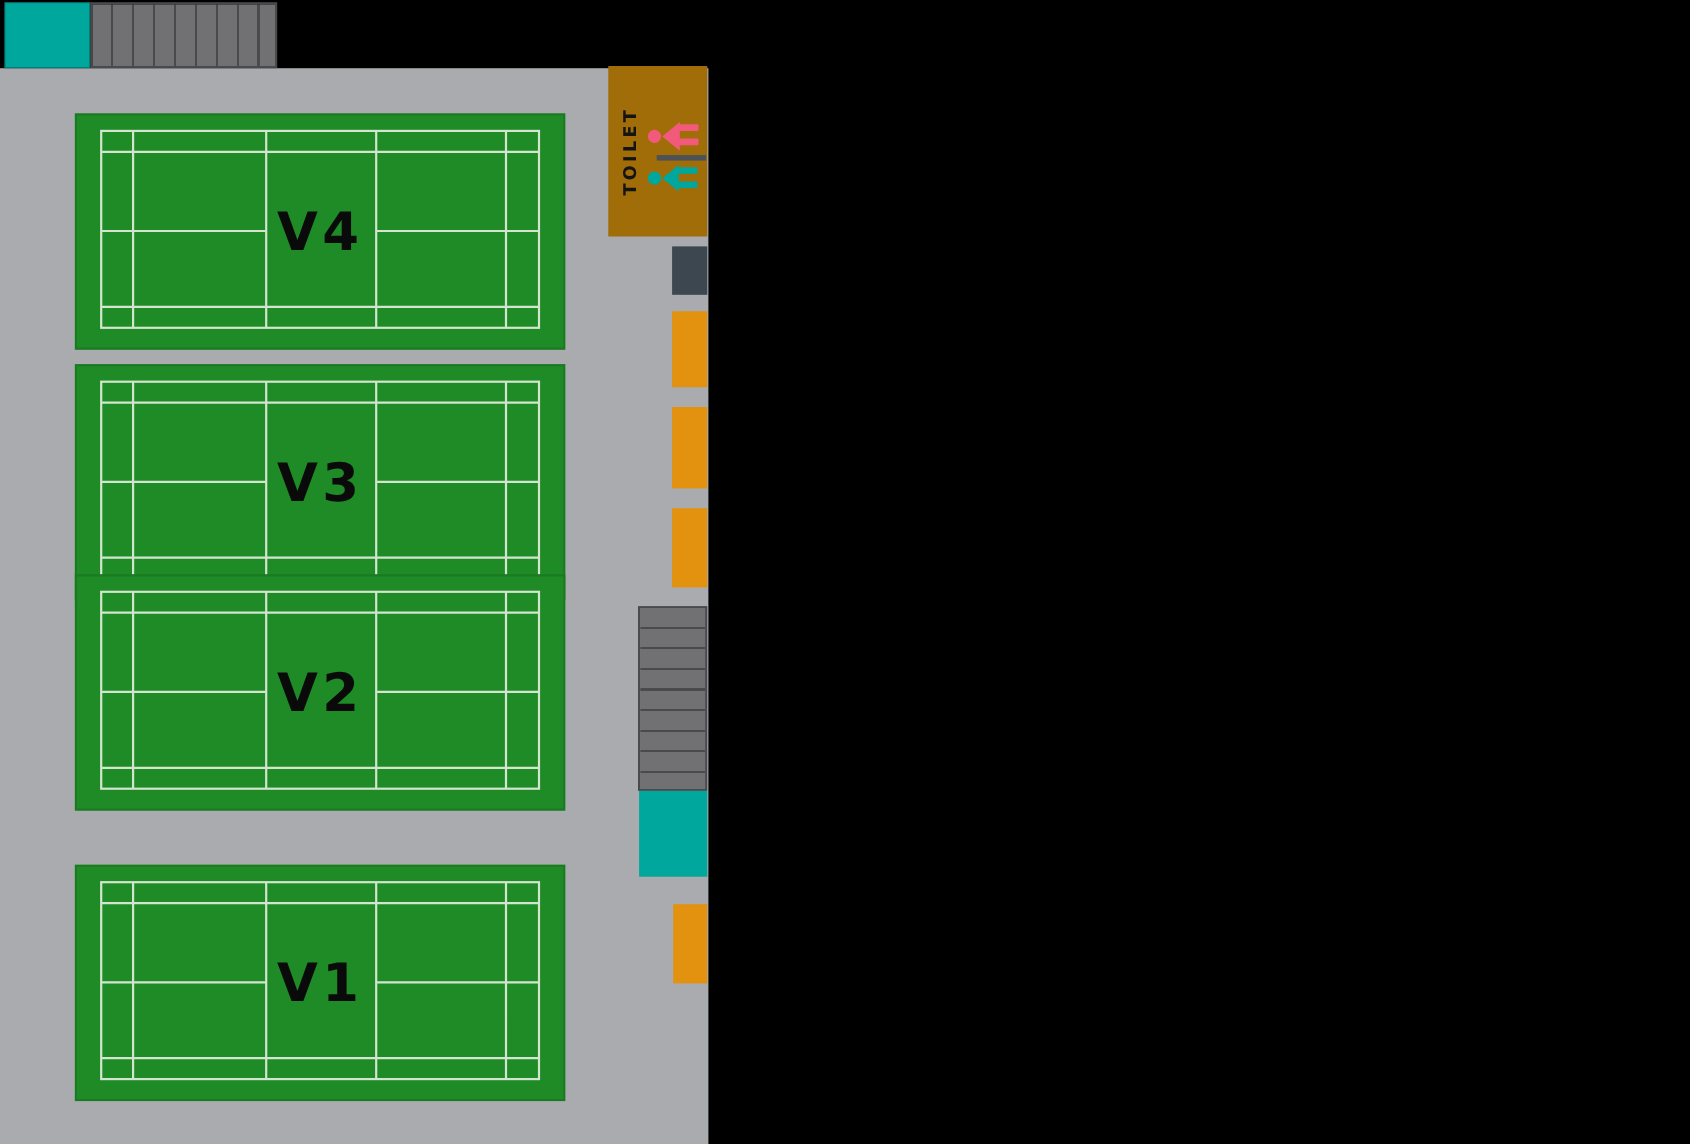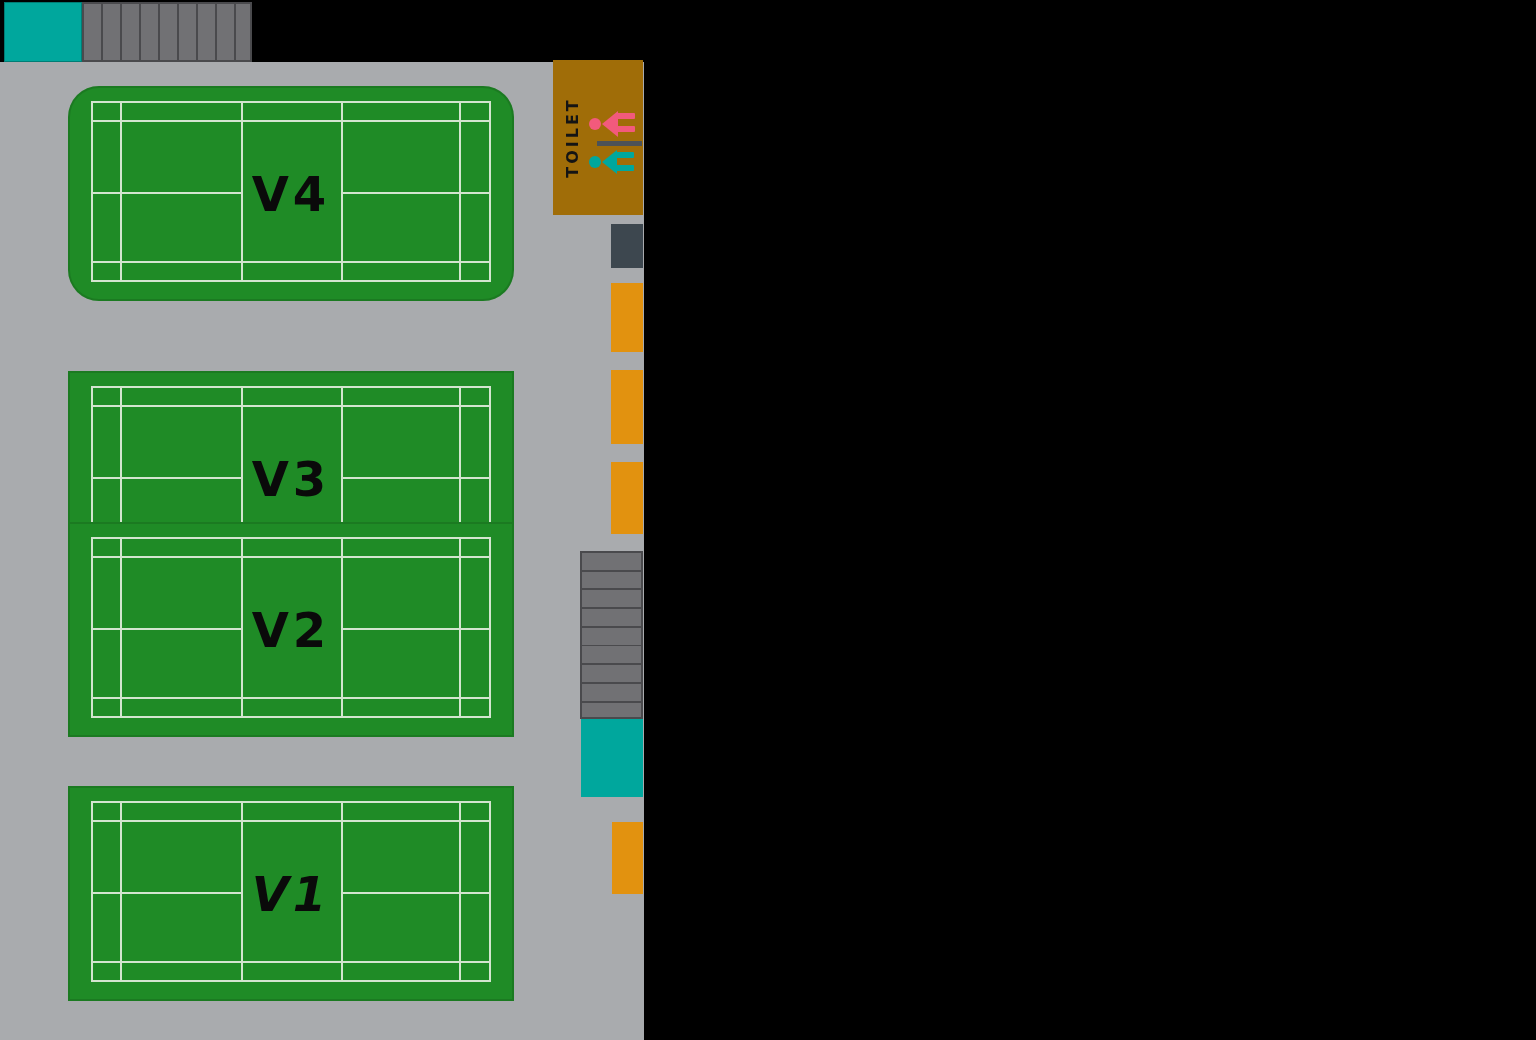--- a/index.html
+++ b/index.html
@@ -124,37 +124,37 @@
 <body>
 
 <div class="scene">
 
   <div class="floor"></div>
 
   <div class="teal-top"></div>
   <div class="stripes-top"></div>
 
   <div id="courts">
-      <div class="court" style="top: 86px; border-radius: 31px;">
+      <div class="court" style="top: 103px;">
     <svg class="court-lines" viewBox="0 0 446 215" preserveAspectRatio="none">
       <g stroke="var(--court_line, #d3e5cf)" stroke-width="2" fill="none">
         <rect x="24" y="16" width="398" height="179"></rect>
         <line x1="53" y1="16" x2="53" y2="195"></line>
         <line x1="174" y1="16" x2="174" y2="195"></line>
         <line x1="274" y1="16" x2="274" y2="195"></line>
         <line x1="392" y1="16" x2="392" y2="195"></line>
         <line x1="24" y1="35" x2="422" y2="35"></line>
         <line x1="24" y1="176" x2="422" y2="176"></line>
         <line x1="24" y1="107" x2="174" y2="107"></line>
         <line x1="274" y1="107" x2="422" y2="107"></line>
       </g>
     </svg>
     <span class="court-label">V4</span>
   </div>
-      <div class="court" style="top: 331px; margin-top: 40px;">
+      <div class="court" style="top: 331px;">
     <svg class="court-lines" viewBox="0 0 446 215" preserveAspectRatio="none">
       <g stroke="var(--court_line, #d3e5cf)" stroke-width="2" fill="none">
         <rect x="24" y="16" width="398" height="179"></rect>
         <line x1="53" y1="16" x2="53" y2="195"></line>
         <line x1="174" y1="16" x2="174" y2="195"></line>
         <line x1="274" y1="16" x2="274" y2="195"></line>
         <line x1="392" y1="16" x2="392" y2="195"></line>
         <line x1="24" y1="35" x2="422" y2="35"></line>
         <line x1="24" y1="176" x2="422" y2="176"></line>
         <line x1="24" y1="107" x2="174" y2="107"></line>
@@ -172,21 +172,21 @@
         <line x1="274" y1="16" x2="274" y2="195"></line>
         <line x1="392" y1="16" x2="392" y2="195"></line>
         <line x1="24" y1="35" x2="422" y2="35"></line>
         <line x1="24" y1="176" x2="422" y2="176"></line>
         <line x1="24" y1="107" x2="174" y2="107"></line>
         <line x1="274" y1="107" x2="422" y2="107"></line>
       </g>
     </svg>
     <span class="court-label">V2</span>
   </div>
-      <div class="court" style="top: 786px; font-style: italic;">
+      <div class="court" style="top: 786px;">
     <svg class="court-lines" viewBox="0 0 446 215" preserveAspectRatio="none">
       <g stroke="var(--court_line, #d3e5cf)" stroke-width="2" fill="none">
         <rect x="24" y="16" width="398" height="179"></rect>
         <line x1="53" y1="16" x2="53" y2="195"></line>
         <line x1="174" y1="16" x2="174" y2="195"></line>
         <line x1="274" y1="16" x2="274" y2="195"></line>
         <line x1="392" y1="16" x2="392" y2="195"></line>
         <line x1="24" y1="35" x2="422" y2="35"></line>
         <line x1="24" y1="176" x2="422" y2="176"></line>
         <line x1="24" y1="107" x2="174" y2="107"></line>

